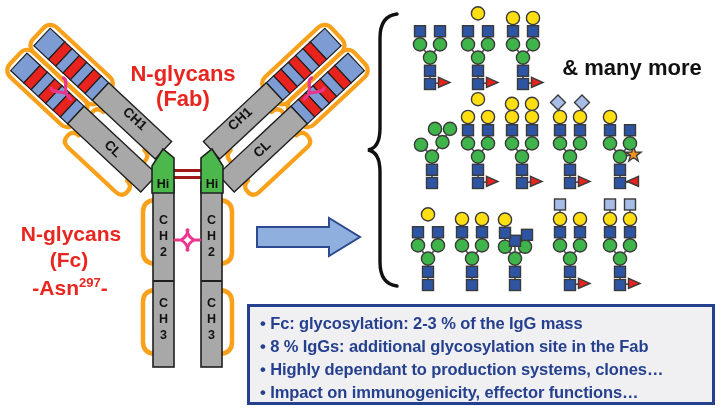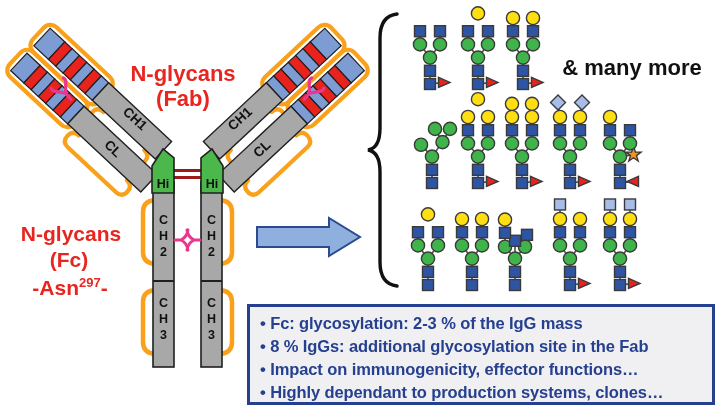--- a/index.html
+++ b/index.html
@@ -402,17 +402,17 @@
           <circle cx="630" cy="219" r="6.6" fill="#ffdf12" stroke="#3a3a3a" stroke-width="1.4"></circle>
           <rect x="604.5" y="198.98000000000002" width="11" height="11" fill="#a7bce6" stroke="#3a3a3a" stroke-width="1.4"></rect>
           <rect x="624.5" y="198.98000000000002" width="11" height="11" fill="#a7bce6" stroke="#3a3a3a" stroke-width="1.4"></rect>
         </g>
       </g>
 </svg>
 
 <div class="info-box">
   <div>• Fc: glycosylation: 2-3 % of the IgG mass</div>
   <div>• 8 % IgGs: additional glycosylation site in the Fab</div>
+  <div>• Highly dependant to production systems, clones…</div>
   <div>• Impact on immunogenicity, effector functions…</div>
-  <div>• Highly dependant to production systems, clones…</div>
 </div>
 
 </div>
 
 </body></html>

